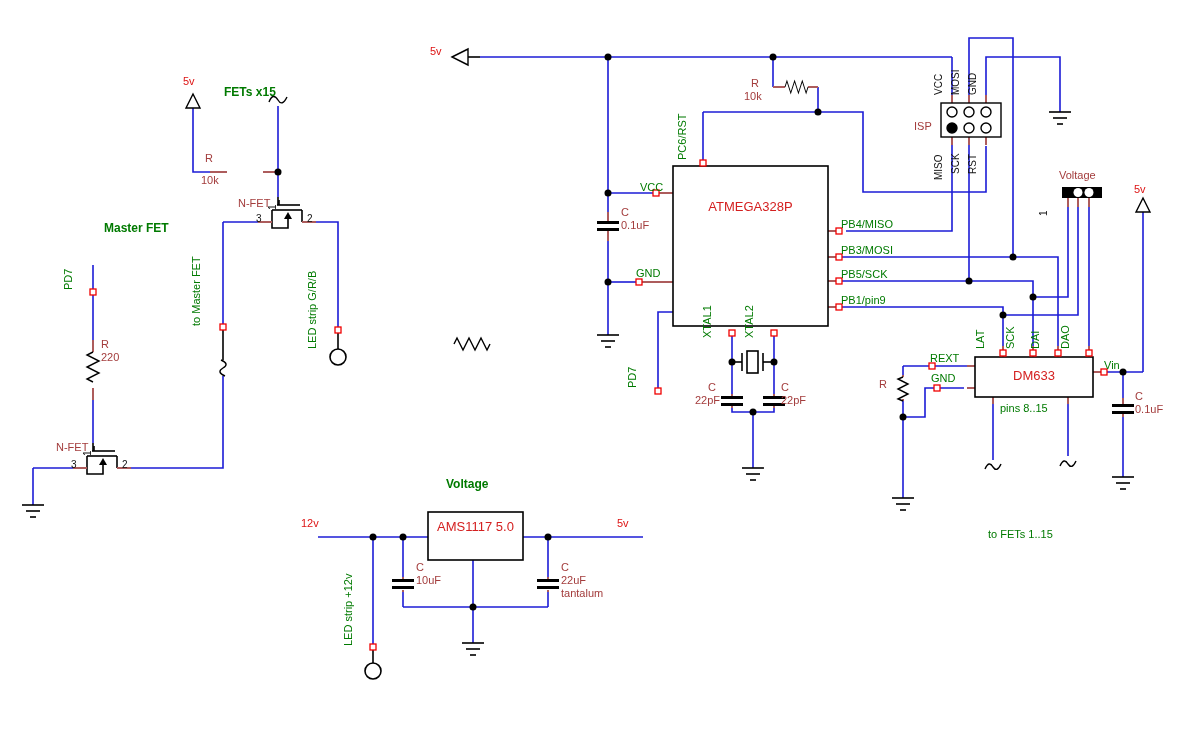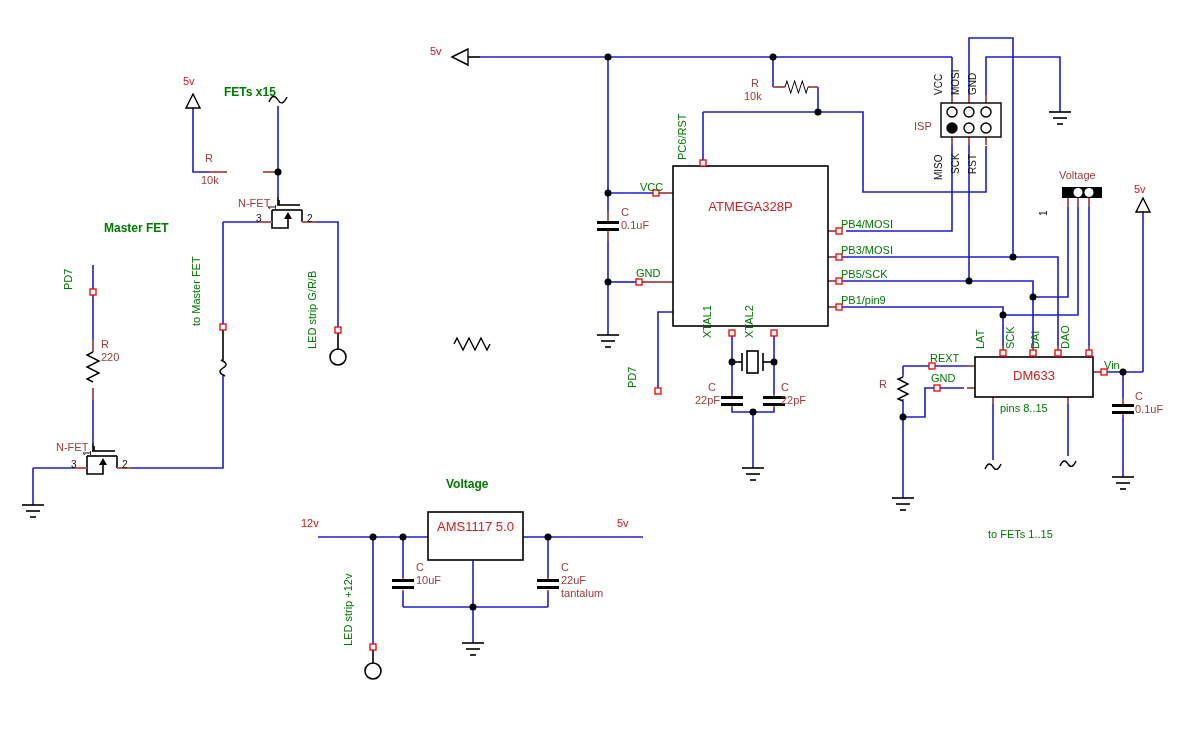--- a/index.html
+++ b/index.html
@@ -314,21 +314,21 @@
 <span class="lbl gtitle" style="left:60px;top:221px;padding-left:44px;">Master FET</span>
 <span class="lbl gtitle" style="left:446px;top:477px;">Voltage</span>
 
 <span class="lbl chipname ctr" style="left:673px;top:200px;width:155px;">ATMEGA328P</span>
 <span class="lbl chipname ctr" style="left:975px;top:369px;width:118px;">DM633</span>
 <span class="lbl chipname ctr" style="left:428px;top:520px;width:95px;">AMS1117 5.0</span>
 
 <span class="lbl green" style="left:640px;top:180px;">VCC</span>
 <span class="lbl green" style="left:636px;top:266px;">GND</span>
 <span class="lbl green vert" style="left:689px;top:146px;">PC6/RST</span>
-<span class="lbl green" style="left:841px;top:217px;">PB4/MOSI</span>
+<span class="lbl green" style="left:841px;top:217px;">PB4/MISO</span>
 <span class="lbl green" style="left:841px;top:243px;">PB3/MOSI</span>
 <span class="lbl green" style="left:841px;top:267px;">PB5/SCK</span>
 <span class="lbl green" style="left:841px;top:293px;">PB1/pin9</span>
 <span class="lbl green vert" style="left:714px;top:324px;">XTAL1</span>
 <span class="lbl green vert" style="left:756px;top:324px;">XTAL2</span>
 <span class="lbl green vert" style="left:639px;top:374px;">PD7</span>
 
 <span class="lbl green vert" style="left:75px;top:276px;">PD7</span>
 <span class="lbl green vert" style="left:203px;top:312px;">to Master FET</span>
 <span class="lbl green vert" style="left:319px;top:335px;">LED strip G/R/B</span>

